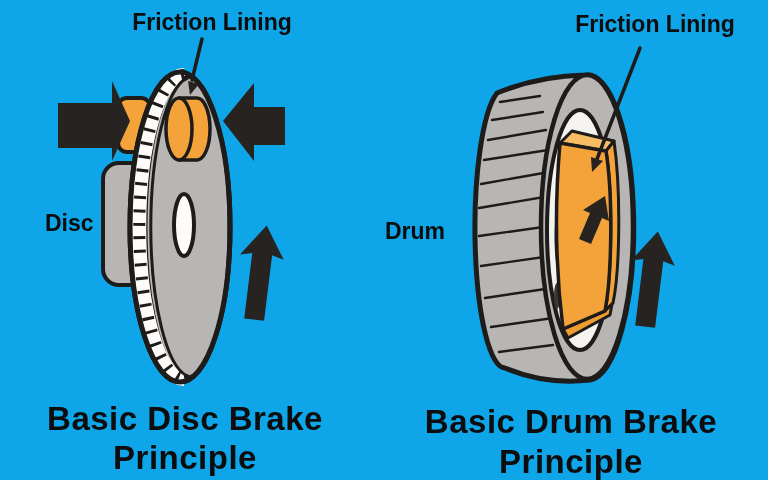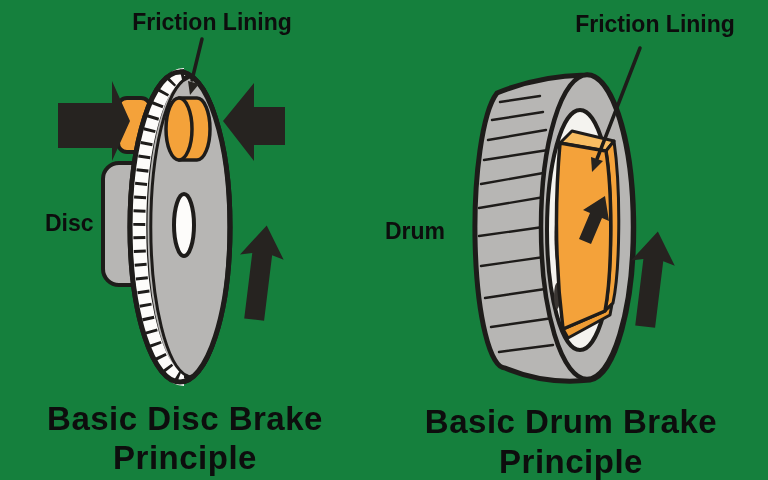--- a/index.html
+++ b/index.html
@@ -1,20 +1,20 @@
 <!DOCTYPE html>
 <html><head>
 <meta charset="utf-8">
 <style>
   html,body{margin:0;padding:0;}
   body{font-family:"Liberation Sans", sans-serif;}
   .canvas{
     position:relative;
     width:768px;height:480px;
-    background:#15803d;
+    background:#0ea5e9;
     overflow:hidden;
   }
   svg{display:block;}
   .ink{stroke:#1e1c1a;stroke-linejoin:round;stroke-linecap:round;}
   .metal{fill:#b7b6b4;}
   .orange{fill:#f4a23a;}
   .orange-light{fill:#f8bd62;}
   .orange-dark{fill:#ef9c33;}
   .blackfill{fill:#262320;}
   .paper{fill:#fdfcfa;}

